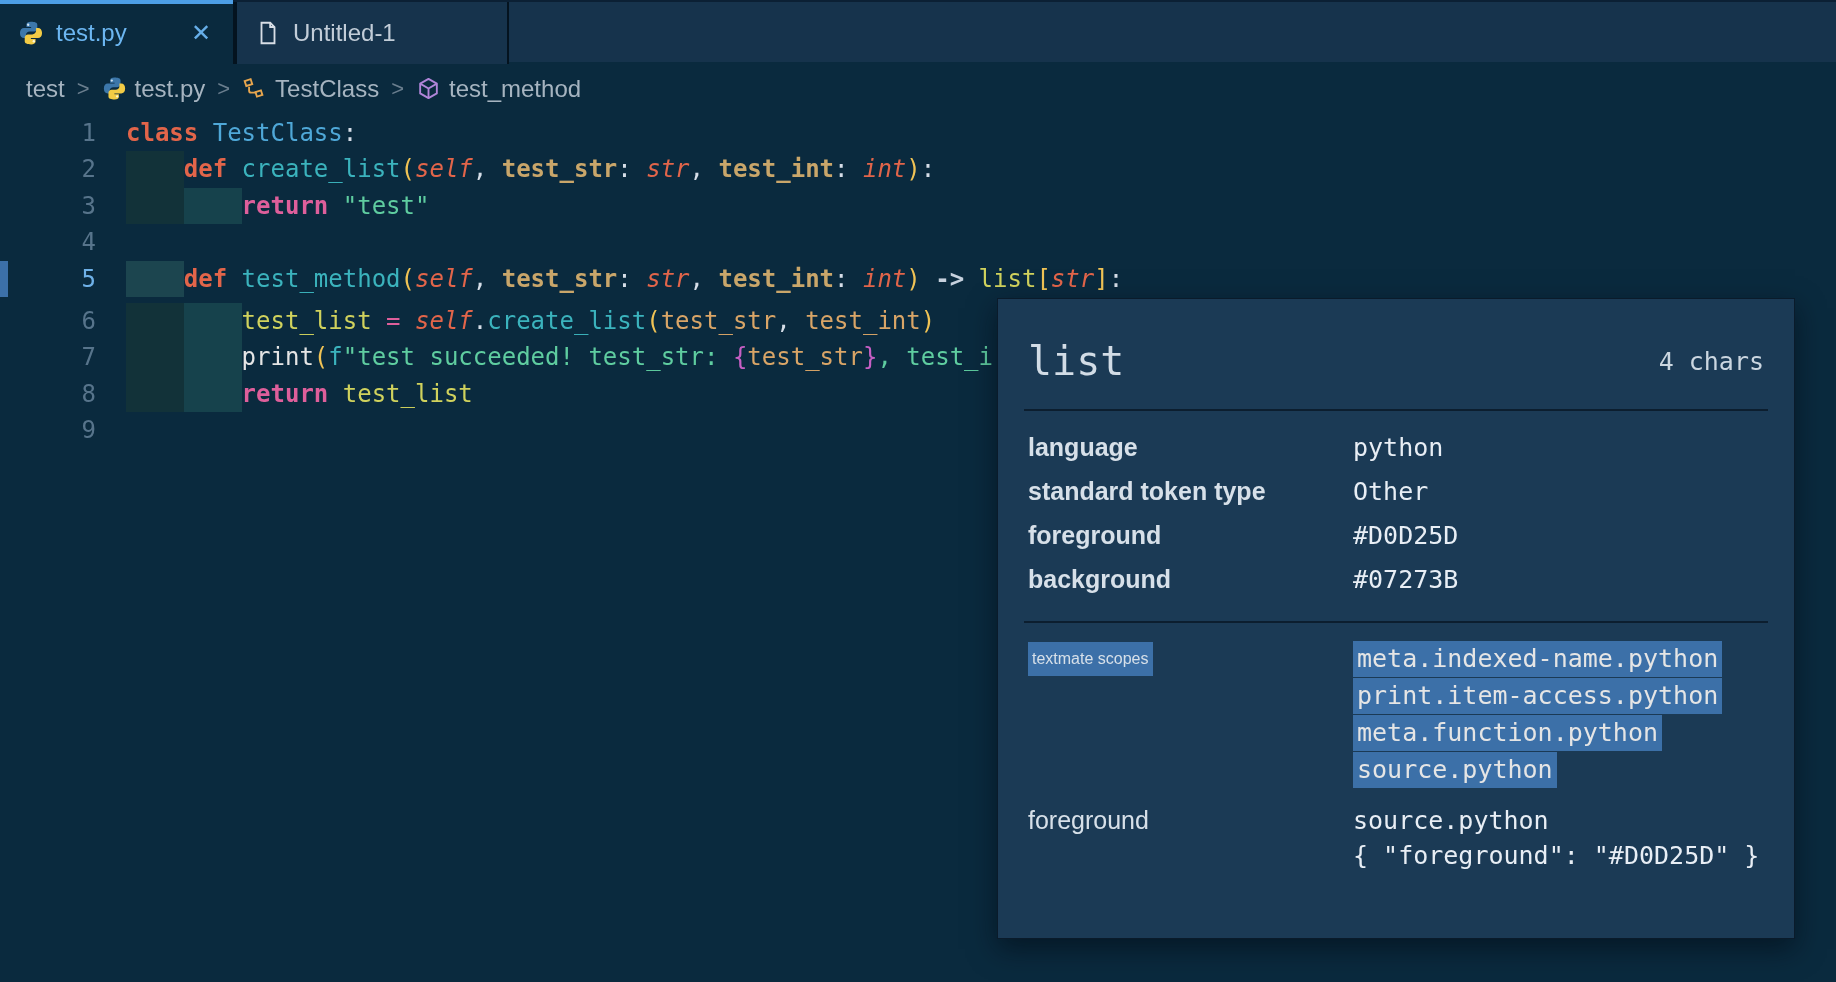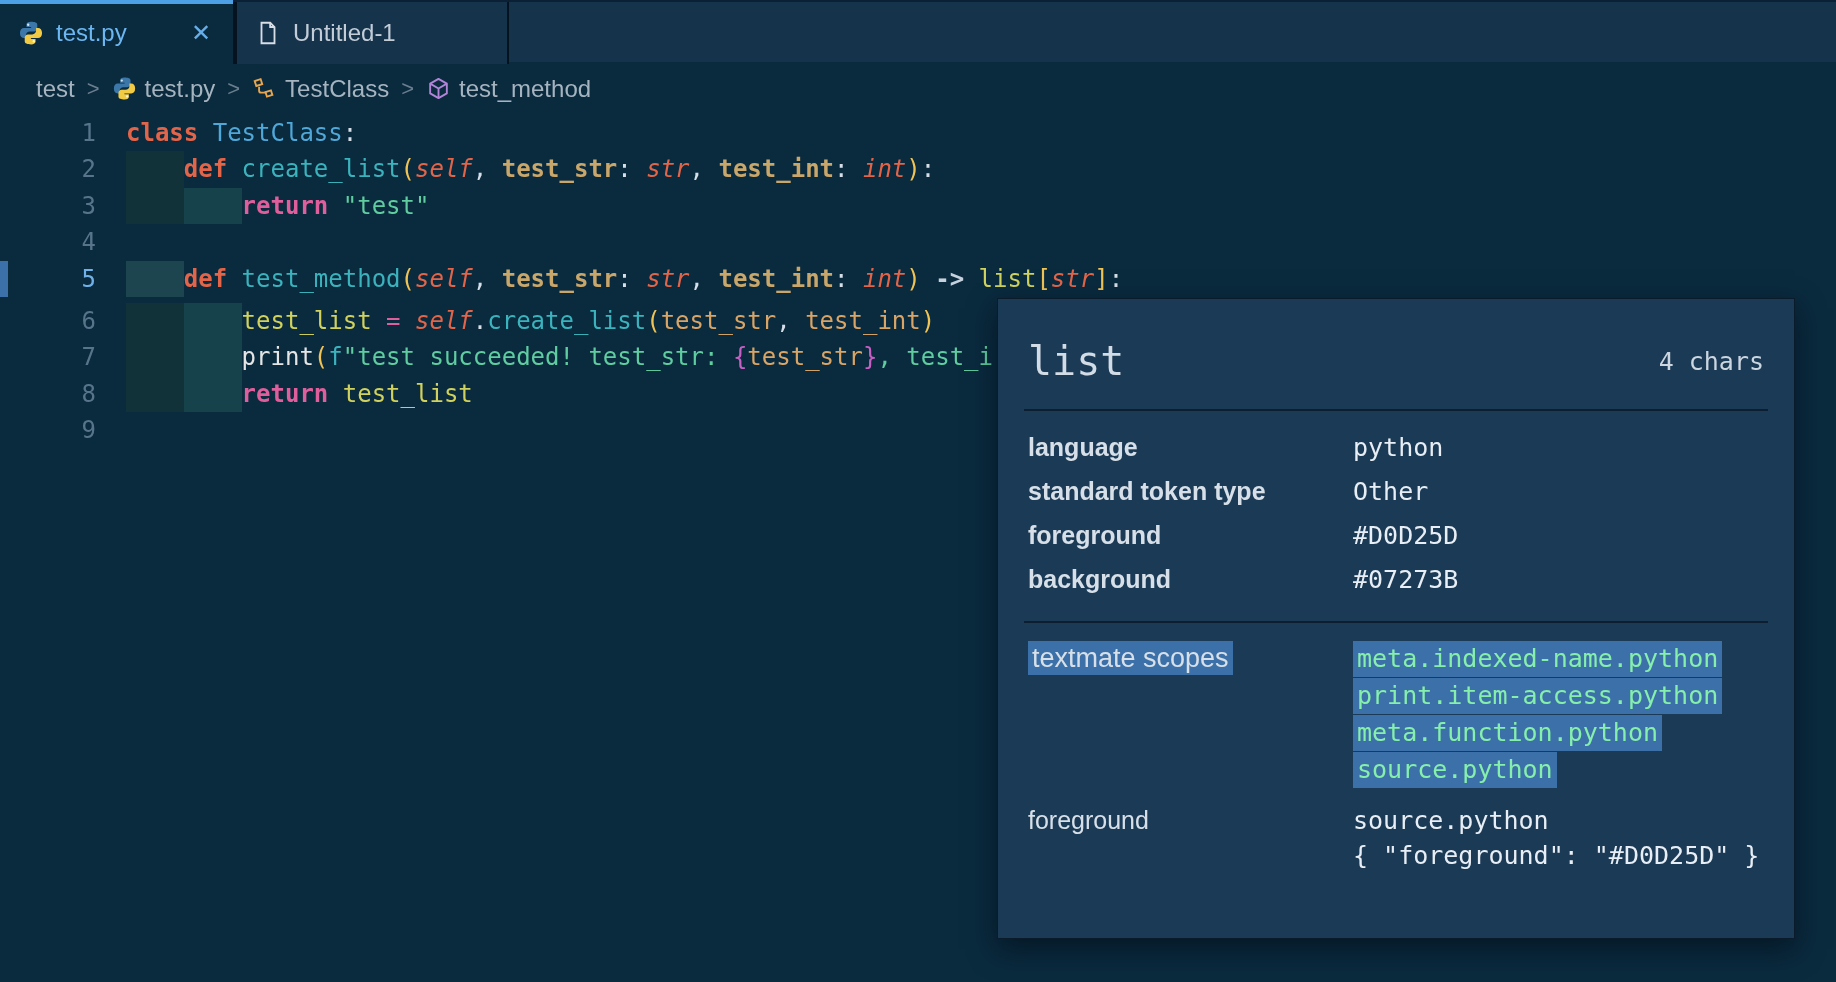--- a/index.html
+++ b/index.html
@@ -14,21 +14,21 @@
     font-size:24px;cursor:default;}
   .tab.active{width:233px;background:var(--editor_bg,#0A2A3E);
     border-top:4px solid var(--active_tab_border,#4D9FE6);margin-top:-2px;color:#6CB6F1;}
   .tab.inactive{width:276px;background:#16334C;color:#C2CDD8;
     border-left:4px solid #04131F;border-right:2px solid #04131F;}
   .tab .ticon{width:26px;height:26px;margin-right:12px;flex:none;}
   .tab .tclose{margin-left:auto;color:#66AEE8;font-size:24px;padding:2px 4px;}
 
   
   .breadcrumb{position:absolute;left:0;top:62px;width:1836px;height:53px;
-    display:flex;align-items:center;padding-left:36px;font-size:24px;color:#A6B4C0;}
+    display:flex;align-items:center;padding-left:26px;font-size:24px;color:#A6B4C0;}
   .crumb{display:flex;align-items:center;}
   .crumb .cicon{width:25px;height:25px;margin-right:8px;flex:none;}
   .chev{color:#6A7E8E;font-size:22px;margin:0 12px;}
 
   
   .code{position:absolute;left:0;top:115px;width:1836px;
     font-family:"DejaVu Sans Mono",monospace;font-size:24px;}
   .cline{position:relative;height:36.4px;white-space:pre;}
   .line-bg{position:absolute;left:107px;right:0;top:0;bottom:0;
     background:var(--line_highlight,#1B3C5E);}
@@ -72,21 +72,21 @@
     margin-top:22px;}
   .insp-sep{height:2px;background:#0C1E2F;margin:20px 26px 0 26px;}
   .insp-rows{margin:14px 30px 0 30px;}
   .irow{display:flex;height:44px;align-items:center;font-size:25px;}
   .irow-label{width:325px;flex:none;color:#D7E0E9;font-weight:bold;}
   .irow-value{font-family:"DejaVu Sans Mono",monospace;color:#E8EEF5;}
   .insp-scopes{display:flex;margin:18px 30px 0 30px;font-size:25px;}
   .scopes-label-col{width:325px;flex:none;align-self:flex-start;}
   .hl{background:var(--selection_highlight,#3C70A8);padding:1px 4px;display:inline-block;}
   .scope-line{line-height:34px;margin-bottom:1px;
-    font-family:"DejaVu Sans Mono",monospace;color:#86efac;white-space:pre;}
+    font-family:"DejaVu Sans Mono",monospace;color:#e5e5e5;white-space:pre;}
   .insp-fg{display:flex;margin:14px 30px 0 30px;font-size:25px;}
   .fg-label-col{width:325px;flex:none;align-self:flex-start;line-height:35px;}
   .fg-line{line-height:35px;font-family:"DejaVu Sans Mono",monospace;
     color:#E8EEF5;white-space:pre;}
 </style>
 </head>
 <body>
 
 <div class="tabbar">
   <div class="tab active">
@@ -163,21 +163,21 @@
         <div class="irow-value">#D0D25D</div>
       </div>
       <div class="irow">
         <div class="irow-label">background</div>
         <div class="irow-value">#07273B</div>
       </div>
     </div>
   <div class="insp-sep"></div>
   <div class="insp-scopes">
     <div class="scopes-label-col">
-      <span class="hl" style="font-size:27px;line-height:32px;">textmate scopes</span>
+      <span class="hl" style="font-size:16px;line-height:32px;">textmate scopes</span>
     </div>
     <div id="scope-list">
         <div class="scope-line"><span class="hl">meta.indexed-name.python</span></div>
         <div class="scope-line"><span class="hl">print.item-access.python</span></div>
         <div class="scope-line"><span class="hl">meta.function.python</span></div>
         <div class="scope-line"><span class="hl">source.python</span></div>
       </div>
   </div>
   <div class="insp-fg">
     <div class="fg-label-col">foreground</div>

